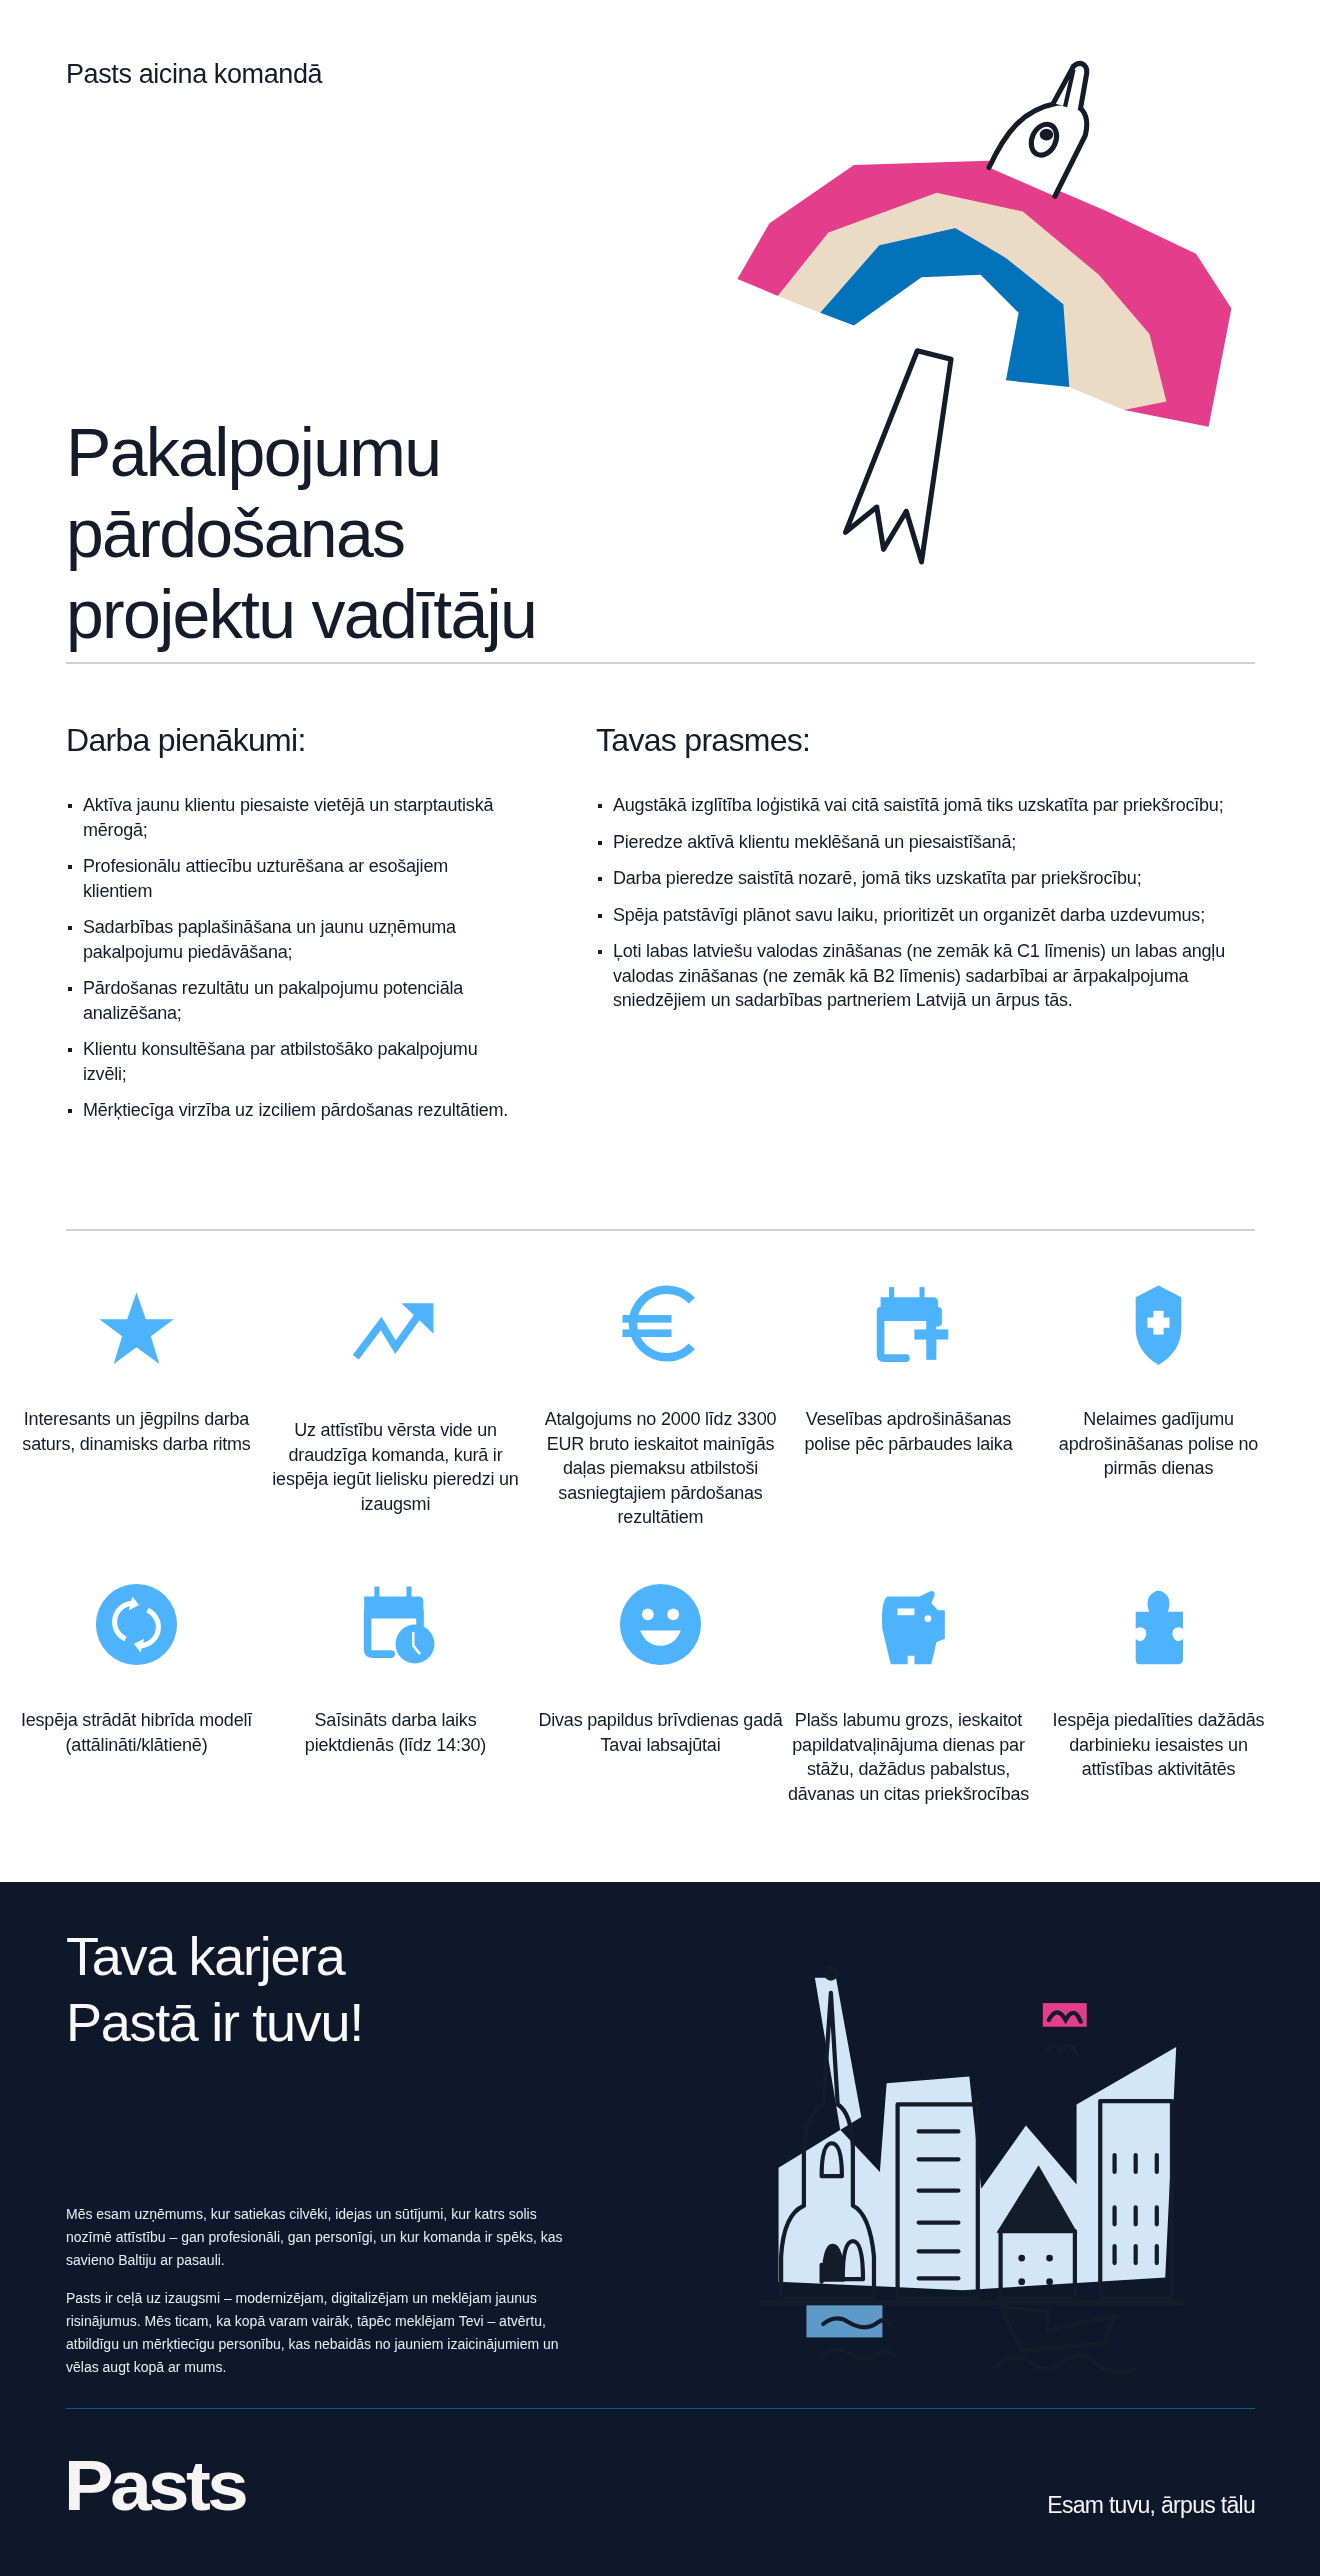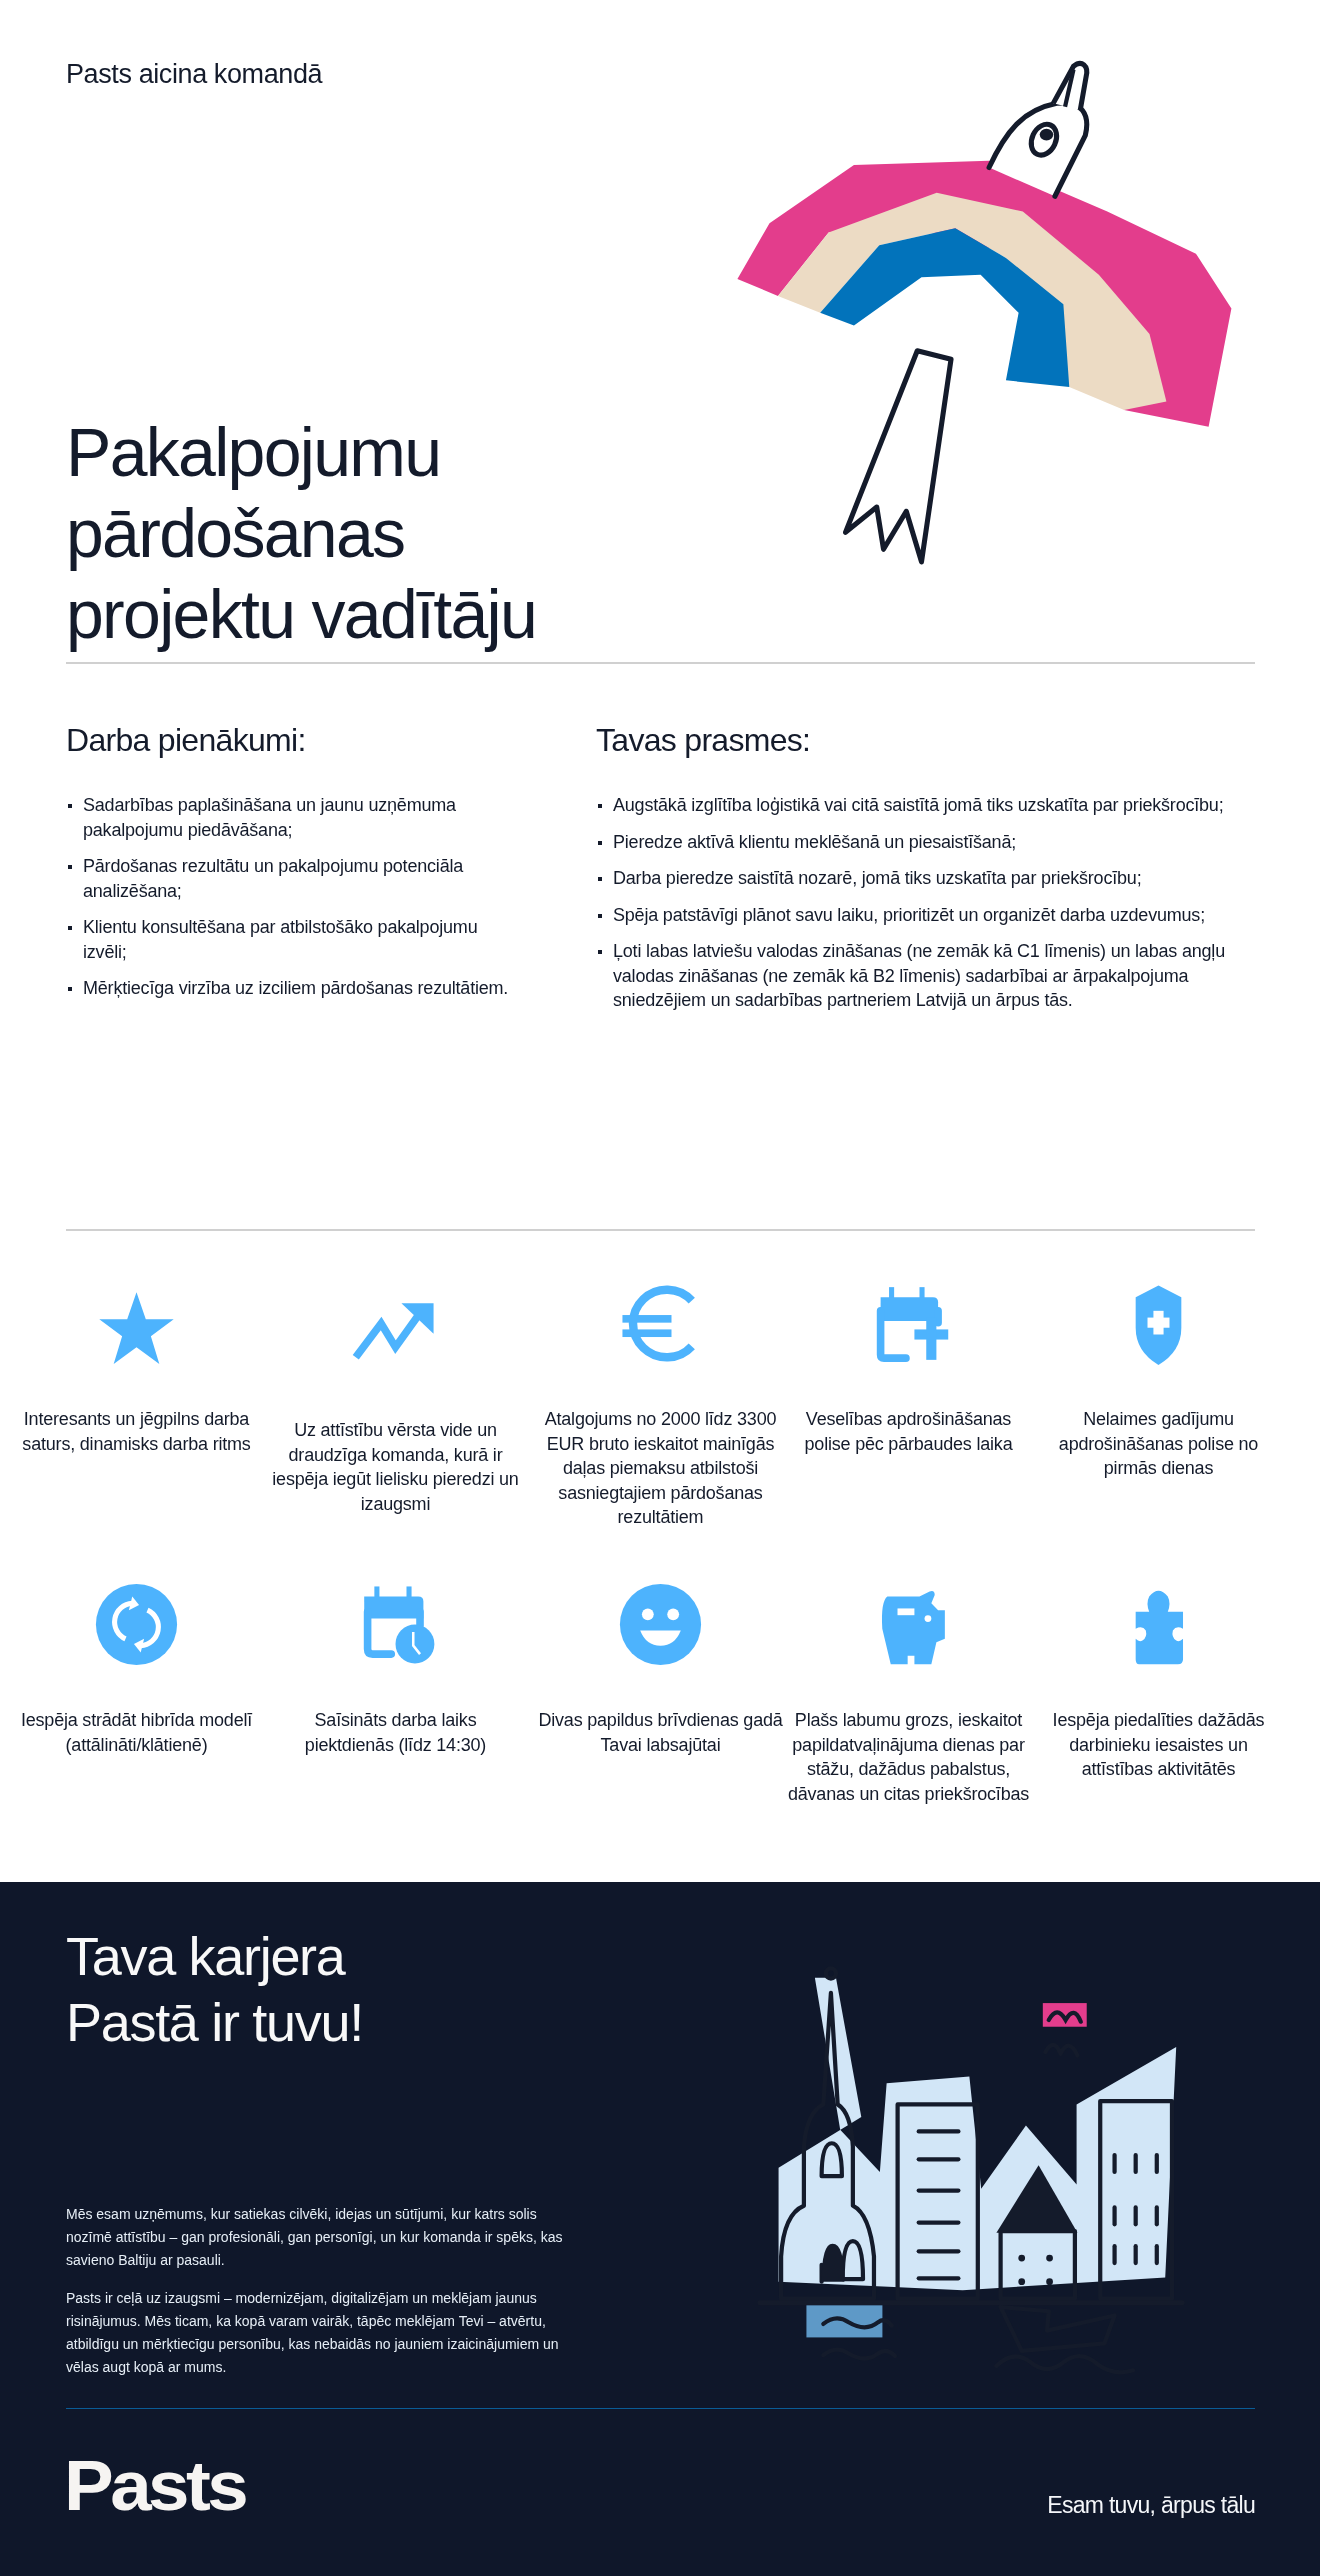--- a/index.html
+++ b/index.html
@@ -67,20 +67,22 @@
     <span>Pakalpojumu</span>
     <span>pārdošanas</span>
     <span>projektu vadītāju</span>
   </h1>
 
   <div class="divider" style="top:662px"></div>
 
   <div class="col left">
     <h2>Darba pienākumi:</h2>
     <ul>
+      <li>Aktīva jaunu klientu piesaiste vietējā un starptautiskā mērogā;</li>
+      <li>Profesionālu attiecību uzturēšana ar esošajiem klientiem</li>
       <li>Sadarbības paplašināšana un jaunu uzņēmuma pakalpojumu piedāvāšana;</li>
       <li>Pārdošanas rezultātu un pakalpojumu potenciāla analizēšana;</li>
       <li>Klientu konsultēšana par atbilstošāko pakalpojumu izvēli;</li>
       <li>Mērķtiecīga virzība uz izciliem pārdošanas rezultātiem.</li>
     </ul>
   </div>
 
   <div class="col right">
     <h2>Tavas prasmes:</h2>
     <ul>

